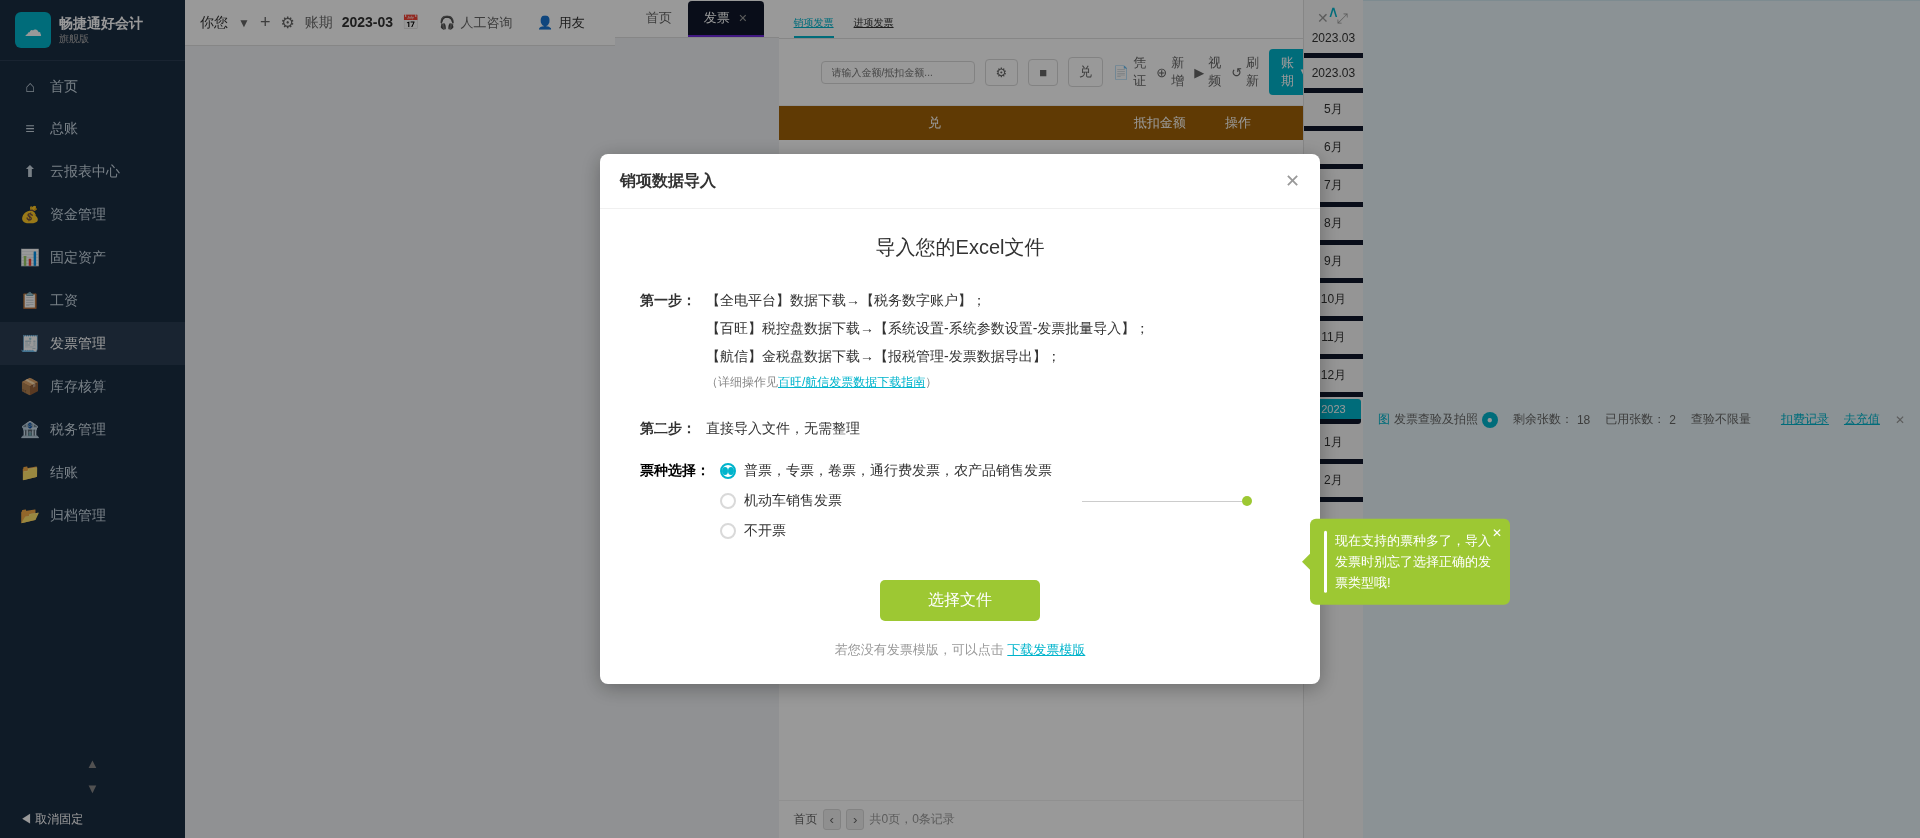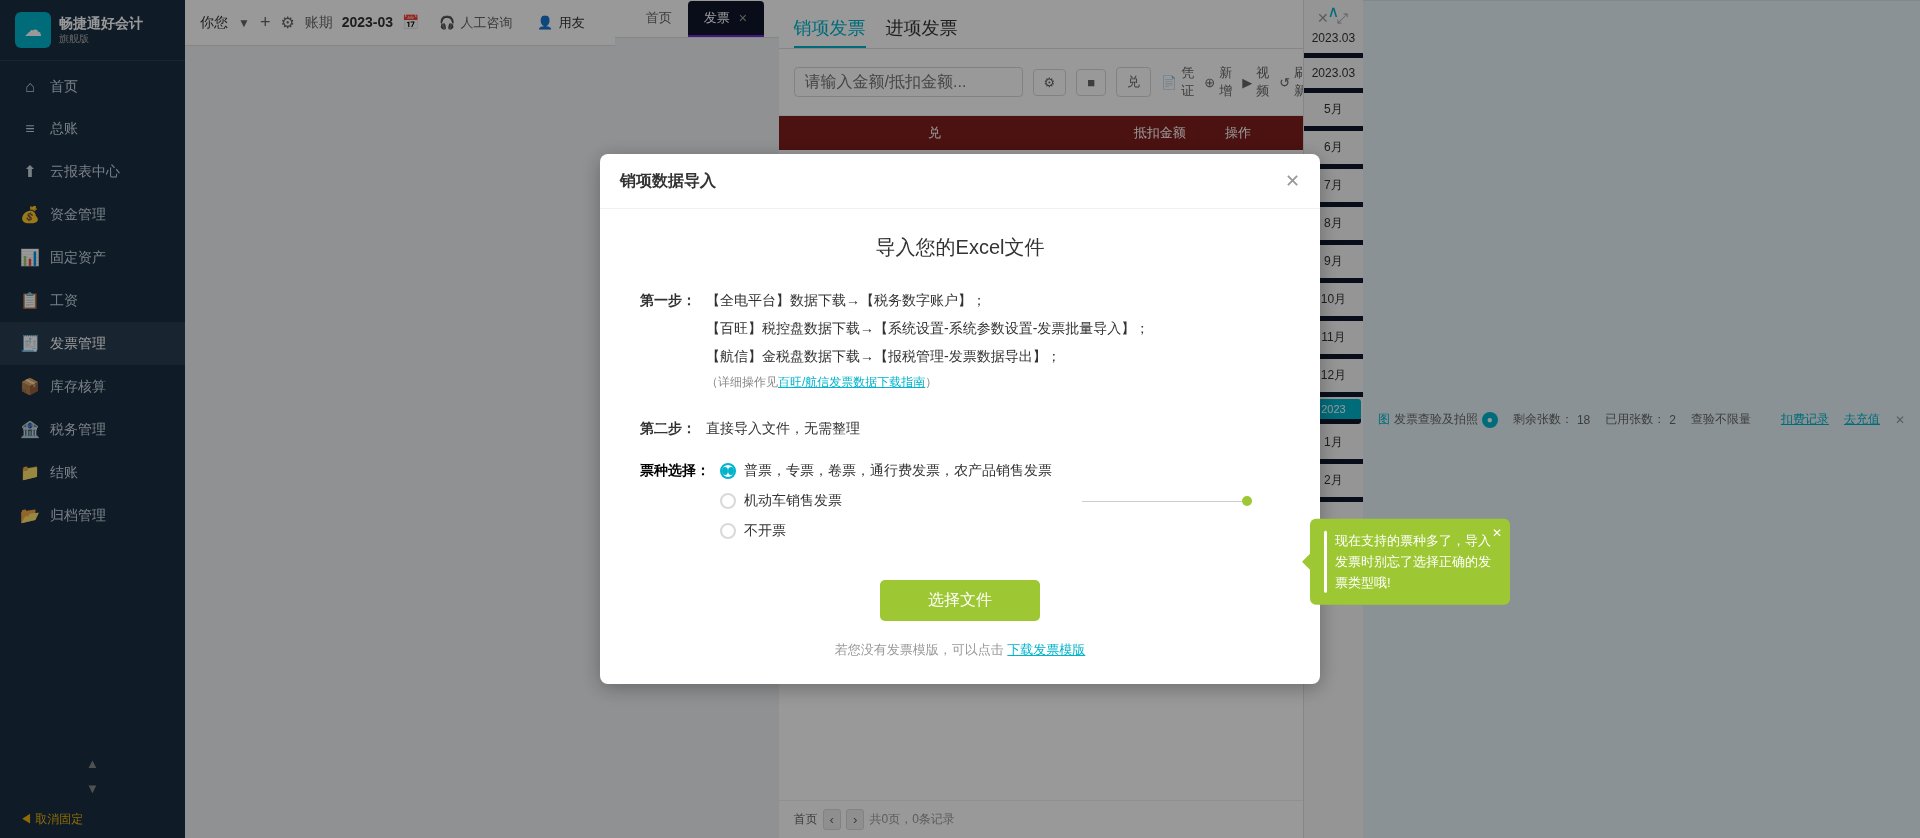--- a/index.html
+++ b/index.html
@@ -14,21 +14,21 @@
     .sidebar-logo-icon { width: 36px; height: 36px; background: #00b4cc; border-radius: 6px; display: flex; align-items: center; justify-content: center; color: white; font-size: 18px; }
     .sidebar-logo-text { color: white; font-size: 14px; font-weight: bold; line-height: 1.3; }
     .sidebar-logo-badge { font-size: 10px; color: #aaa; }
     .sidebar-nav { flex: 1; overflow-y: auto; padding: 5px 0; }
     .sidebar-nav::-webkit-scrollbar { width: 4px; }
     .sidebar-nav::-webkit-scrollbar-thumb { background: #3a4d62; }
     .sidebar-item { display: flex; align-items: center; gap: 10px; padding: 12px 20px; color: #c8d6e0; cursor: pointer; font-size: 14px; }
     .sidebar-item.active { background: #2a3d52; color: white; }
     .sidebar-item-icon { font-size: 16px; width: 20px; text-align: center; }
     .sidebar-scroll-btn { text-align: center; padding: 5px; color: #888; cursor: pointer; }
-    .sidebar-bottom { padding: 10px 20px; color: #eab308; font-size: 12px; cursor: pointer; }
+    .sidebar-bottom { padding: 10px 20px; color: #ffffff; font-size: 12px; cursor: pointer; }
 
     
     .main-content { flex: 1; display: flex; flex-direction: row; background: #f0f2f5; overflow: hidden; }
 
     
     .top-bar { background: #fff; height: 46px; display: flex; align-items: center; padding: 0 15px; gap: 10px; border-bottom: 1px solid #e0e0e0; flex-shrink: 0; }
     .top-bar-company { font-size: 14px; color: #333; }
     .top-bar-arrow { color: #666; font-size: 12px; }
     .top-bar-add { color: #666; font-size: 18px; cursor: pointer; }
     .top-bar-settings { color: #666; font-size: 16px; cursor: pointer; }
@@ -46,33 +46,33 @@
     .tab-close { margin-left: 5px; color: #999; font-size: 11px; cursor: pointer; }
 
     
     .page-content { flex: 1; display: flex; overflow: hidden; position: relative; }
 
     
     .invoice-area { flex: 1; background: #fff; padding: 0; display: flex; flex-direction: column; overflow: hidden; }
 
     
     .sub-tabs { display: flex; align-items: center; padding: 10px 15px 0; gap: 20px; border-bottom: 1px solid #e0e0e0; }
-    .sub-tab { padding: 6px 0; font-size: 18px; color: #333; cursor: pointer; border-bottom: 2px solid transparent; }
+    .sub-tab { padding: 6px 0; font-size: 10px; color: #333; cursor: pointer; border-bottom: 2px solid transparent; text-decoration: underline; }
     .sub-tab.active { color: #00b4cc; border-bottom: 2px solid #00b4cc; }
 
     
     .toolbar { display: flex; align-items: center; padding: 10px 15px; gap: 10px; border-bottom: 1px solid #f0f0f0; }
-    .toolbar-search { flex: 1; max-width: 300px; border: 1px solid #d9d9d9; border-radius: 4px; padding: 5px 10px; font-size: 16px; color: #999; }
+    .toolbar-search { flex: 1; max-width: 300px; border: 1px solid #d9d9d9; border-radius: 4px; padding: 5px 10px; font-size: 10px; color: #999; margin-left: 27px; }
     .toolbar-btn { display: flex; align-items: center; gap: 4px; padding: 5px 10px; border: 1px solid #d9d9d9; border-radius: 4px; cursor: pointer; font-size: 13px; color: #666; background: #fff; }
     .toolbar-period-btn { background: #00b4cc; color: white; border: none; padding: 5px 12px; border-radius: 4px; cursor: pointer; font-size: 13px; display: flex; align-items: center; gap: 4px; }
     .toolbar-right { display: flex; align-items: center; gap: 10px; margin-left: auto; }
     .toolbar-right-btn { display: flex; align-items: center; gap: 4px; color: #666; font-size: 13px; cursor: pointer; }
 
     
-    .table-header { display: flex; background: #7f1d1d; color: white; padding: 8px 15px; font-size: 13px; }
+    .table-header { display: flex; background: #a16207; color: white; padding: 8px 15px; font-size: 13px; }
     .table-header-cell { flex: 1; text-align: center; }
     .table-header-cell.ops { width: 100px; flex: none; }
 
     
     .side-calendar { width: 60px; background: #f8f8f8; border-left: 1px solid #e0e0e0; display: flex; flex-direction: column; overflow-y: auto; flex-shrink: 0; }
     .calendar-item { padding: 8px 5px; text-align: center; font-size: 12px; color: #333; cursor: pointer; border-bottom: 5px solid #0f172a; }
     .calendar-item.active { background: #00b4cc; color: white; border-radius: 3px; margin: 2px; }
     .calendar-nav { padding: 5px; text-align: center; color: #00b4cc; font-size: 16px; cursor: pointer; }
     .scroll-arrow { color: #00b4cc; font-size: 16px; cursor: pointer; padding: 2px; }
 

